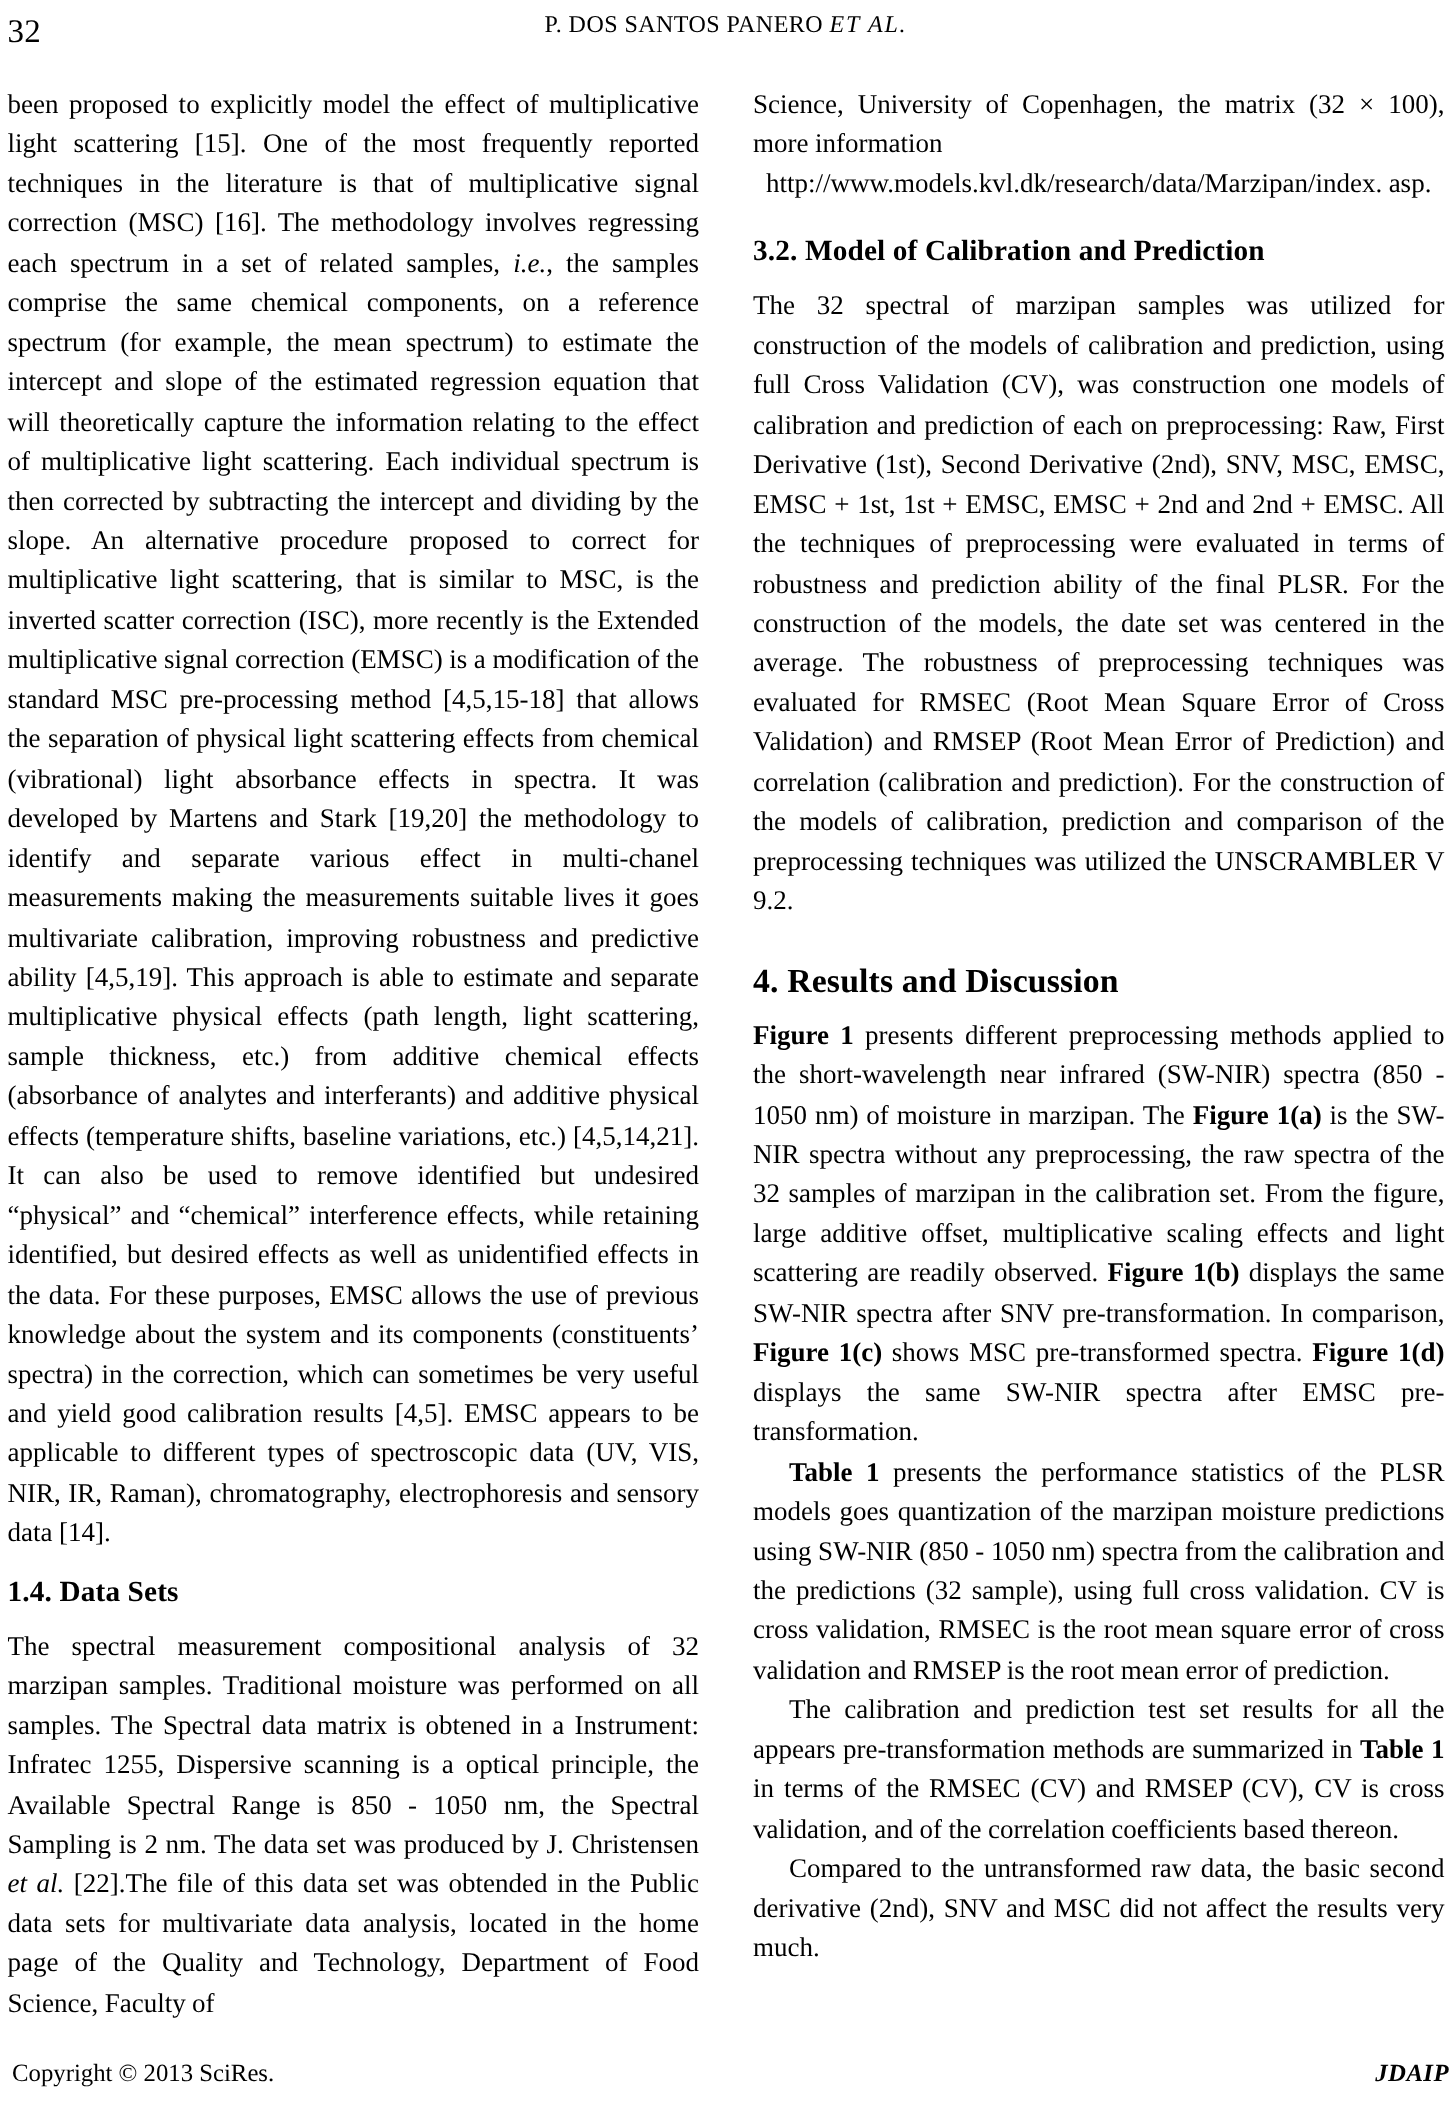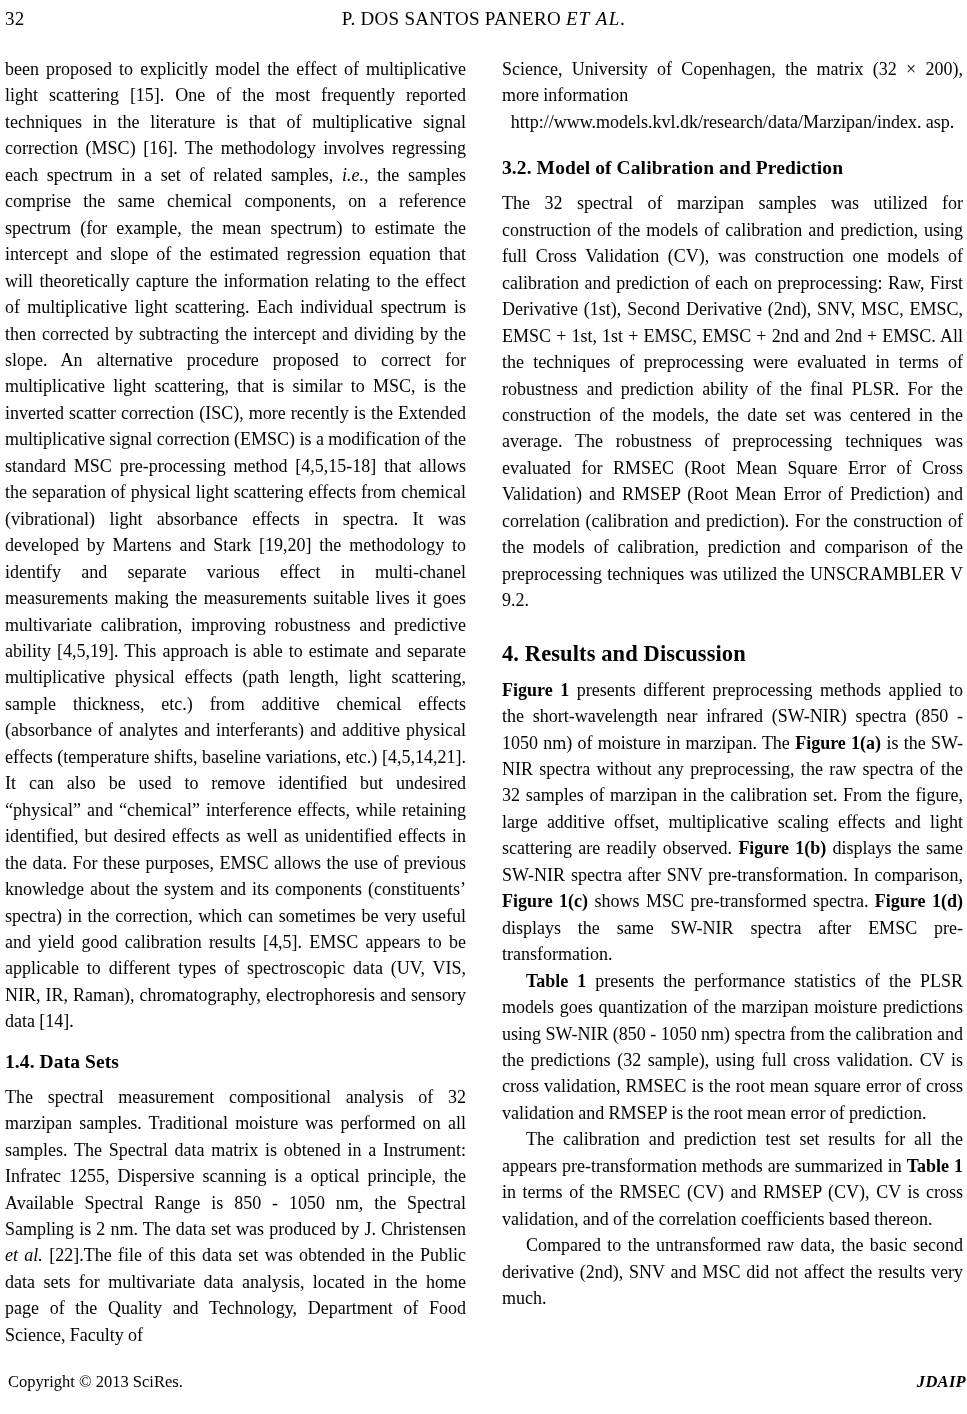--- a/index.html
+++ b/index.html
@@ -21,30 +21,30 @@
     position: absolute;
     top: 8px;
     left: 5px;
     width: 958px;
     height: 26px;
   }
   .running-head .folio {
     position: absolute;
     left: 0;
     top: 0;
-    font-size: 19px;
+    font-size: 22px;
     letter-spacing: 0.2px;
   }
   .running-head .rh-title {
     position: absolute;
     left: 0;
     top: 0;
     width: 958px;
     text-align: center;
-    font-size: 19px;
+    font-size: 16px;
     letter-spacing: 0.3px;
   }
   .running-head .rh-etal {
     font-style: italic;
     letter-spacing: 1.2px;
   }
 
   
   .columns {
     position: absolute;
@@ -148,21 +148,21 @@
 
 
     <h3 class="subsec tight-top">1.4. Data Sets</h3>
 
     <p class="body noindent"><span>The spectral measurement compositional analysis of 32 marzipan samples. Traditional moisture was performed on all samples. The Spectral data matrix is obtened in a Instrument: Infratec 1255, Dispersive scanning is a optical principle, the Available Spectral Range is 850 - 1050 nm, the Spectral Sampling is 2 nm. The data set was produced by J. Christensen </span><i>et al.</i><span> [22].The file of this data set was obtended in the Public data sets for multivariate data analysis, located in the home page of the Quality and Technology, Department of Food Science, Faculty of</span></p>
 
   </div>
 
   <div class="col">
 
-    <p class="body noindent">Science, University of Copenhagen, the matrix (32 × 200), more information</p>
+    <p class="body noindent">Science, University of Copenhagen, the matrix (32 × 100), more information</p>
     <p class="body noindent flush url-line">http://www.models.kvl.dk/research/data/Marzipan/index. asp.</p>
 
     <h3 class="subsec">3.2. Model of Calibration and Prediction</h3>
 
     <p class="body noindent">The 32 spectral of marzipan samples was utilized for construction of the models of calibration and prediction, using full Cross Validation (CV), was construction one models of calibration and prediction of each on preprocessing: Raw, First Derivative (1st), Second Derivative (2nd), SNV, MSC, EMSC, EMSC + 1st, 1st + EMSC, EMSC + 2nd and 2nd + EMSC. All the techniques of preprocessing were evaluated in terms of robustness and prediction ability of the final PLSR. For the construction of the models, the date set was centered in the average. The robustness of preprocessing techniques was evaluated for RMSEC (Root Mean Square Error of Cross Validation) and RMSEP (Root Mean Error of Prediction) and correlation (calibration and prediction). For the construction of the models of calibration, prediction and comparison of the preprocessing techniques was utilized the UNSCRAMBLER V 9.2.</p>
 
     <h2 class="sec">4. Results and Discussion</h2>
 
     <p class="body noindent"><b>Figure 1</b><span> presents different preprocessing methods applied to the short-wavelength near infrared (SW-NIR) spectra (850 - 1050 nm) of moisture in marzipan. The </span><b>Figure 1(a)</b><span> is the SW-NIR spectra without any preprocessing, the raw spectra of the 32 samples of marzipan in the calibration set. From the figure, large additive offset, multiplicative scaling effects and light scattering are readily observed. </span><b>Figure 1(b)</b><span> displays the same SW-NIR spectra after SNV pre-transformation. In comparison, </span><b>Figure 1(c)</b><span> shows MSC pre-transformed spectra. </span><b>Figure 1(d)</b><span> displays the same SW-NIR spectra after EMSC pre-transformation.</span></p>
 

